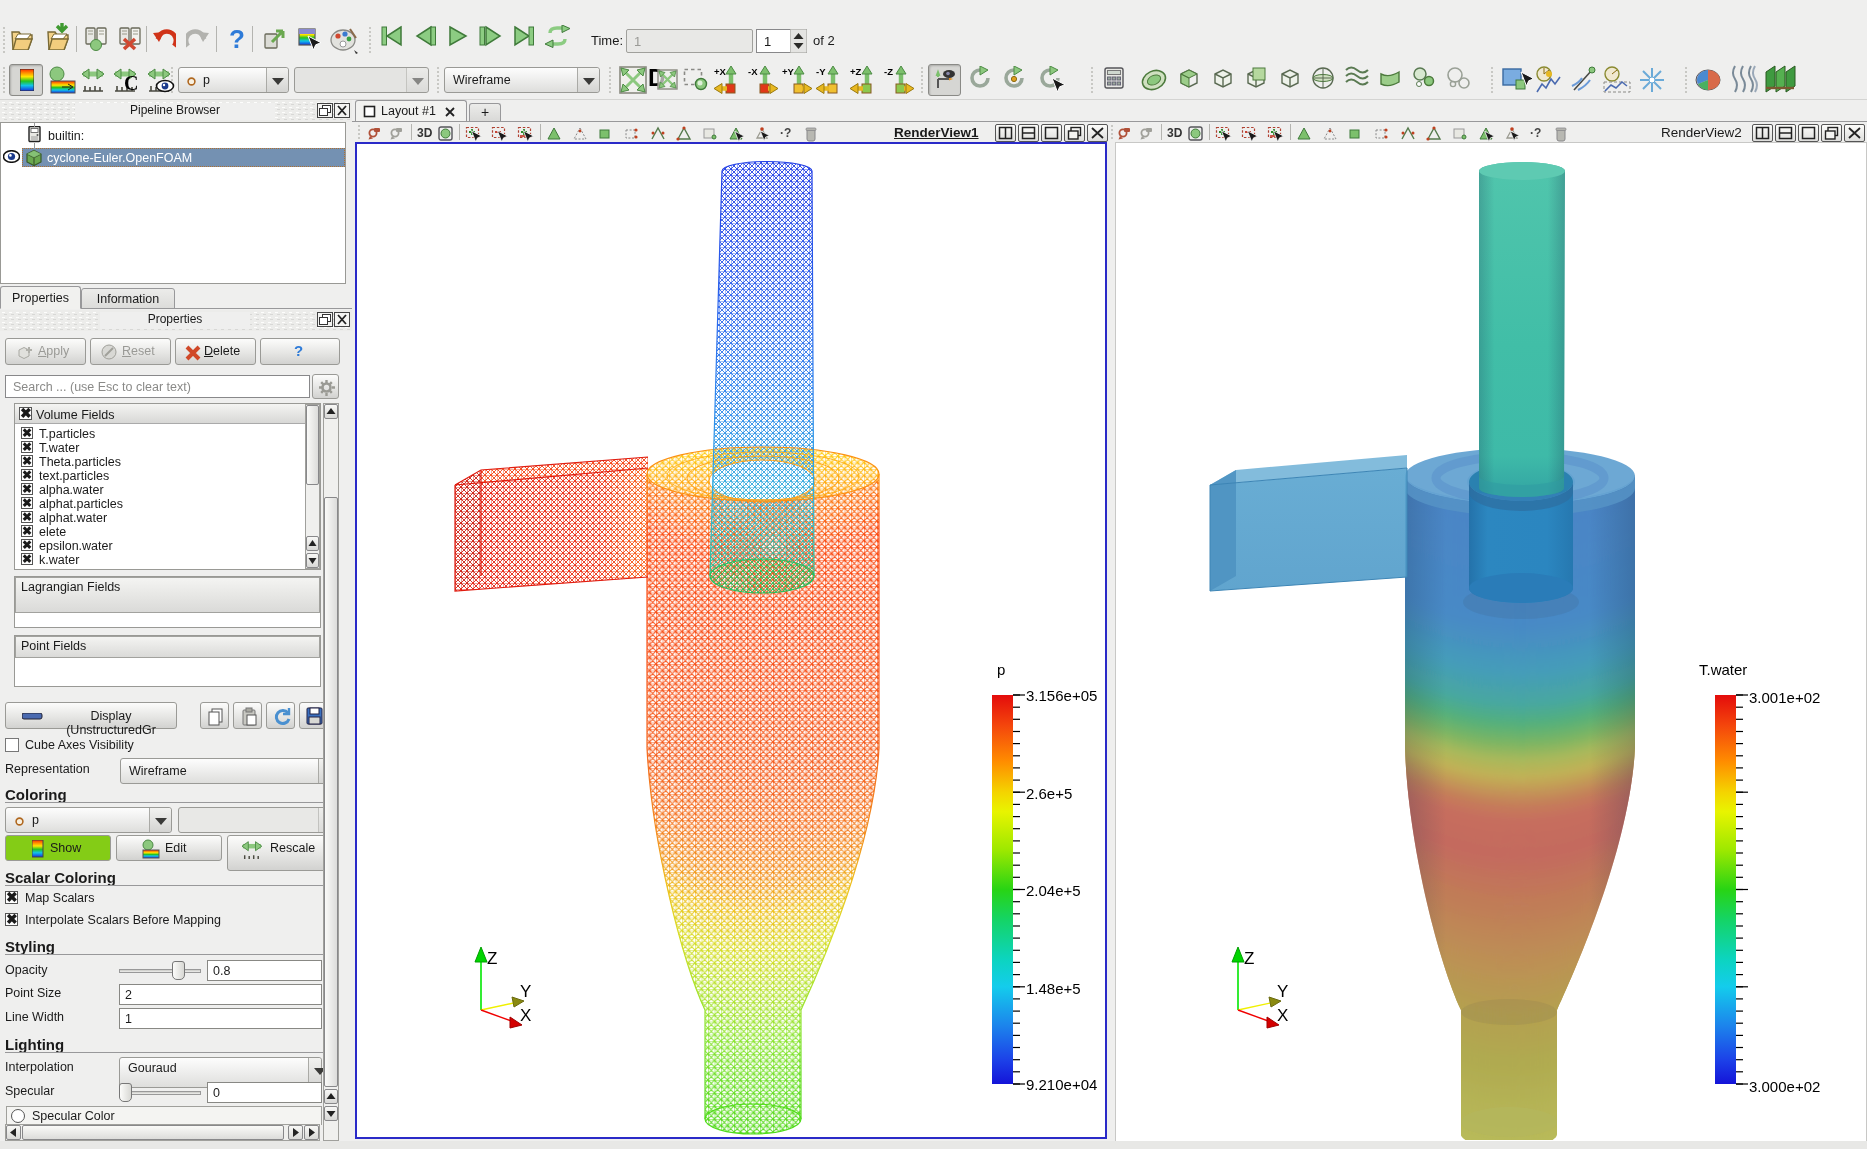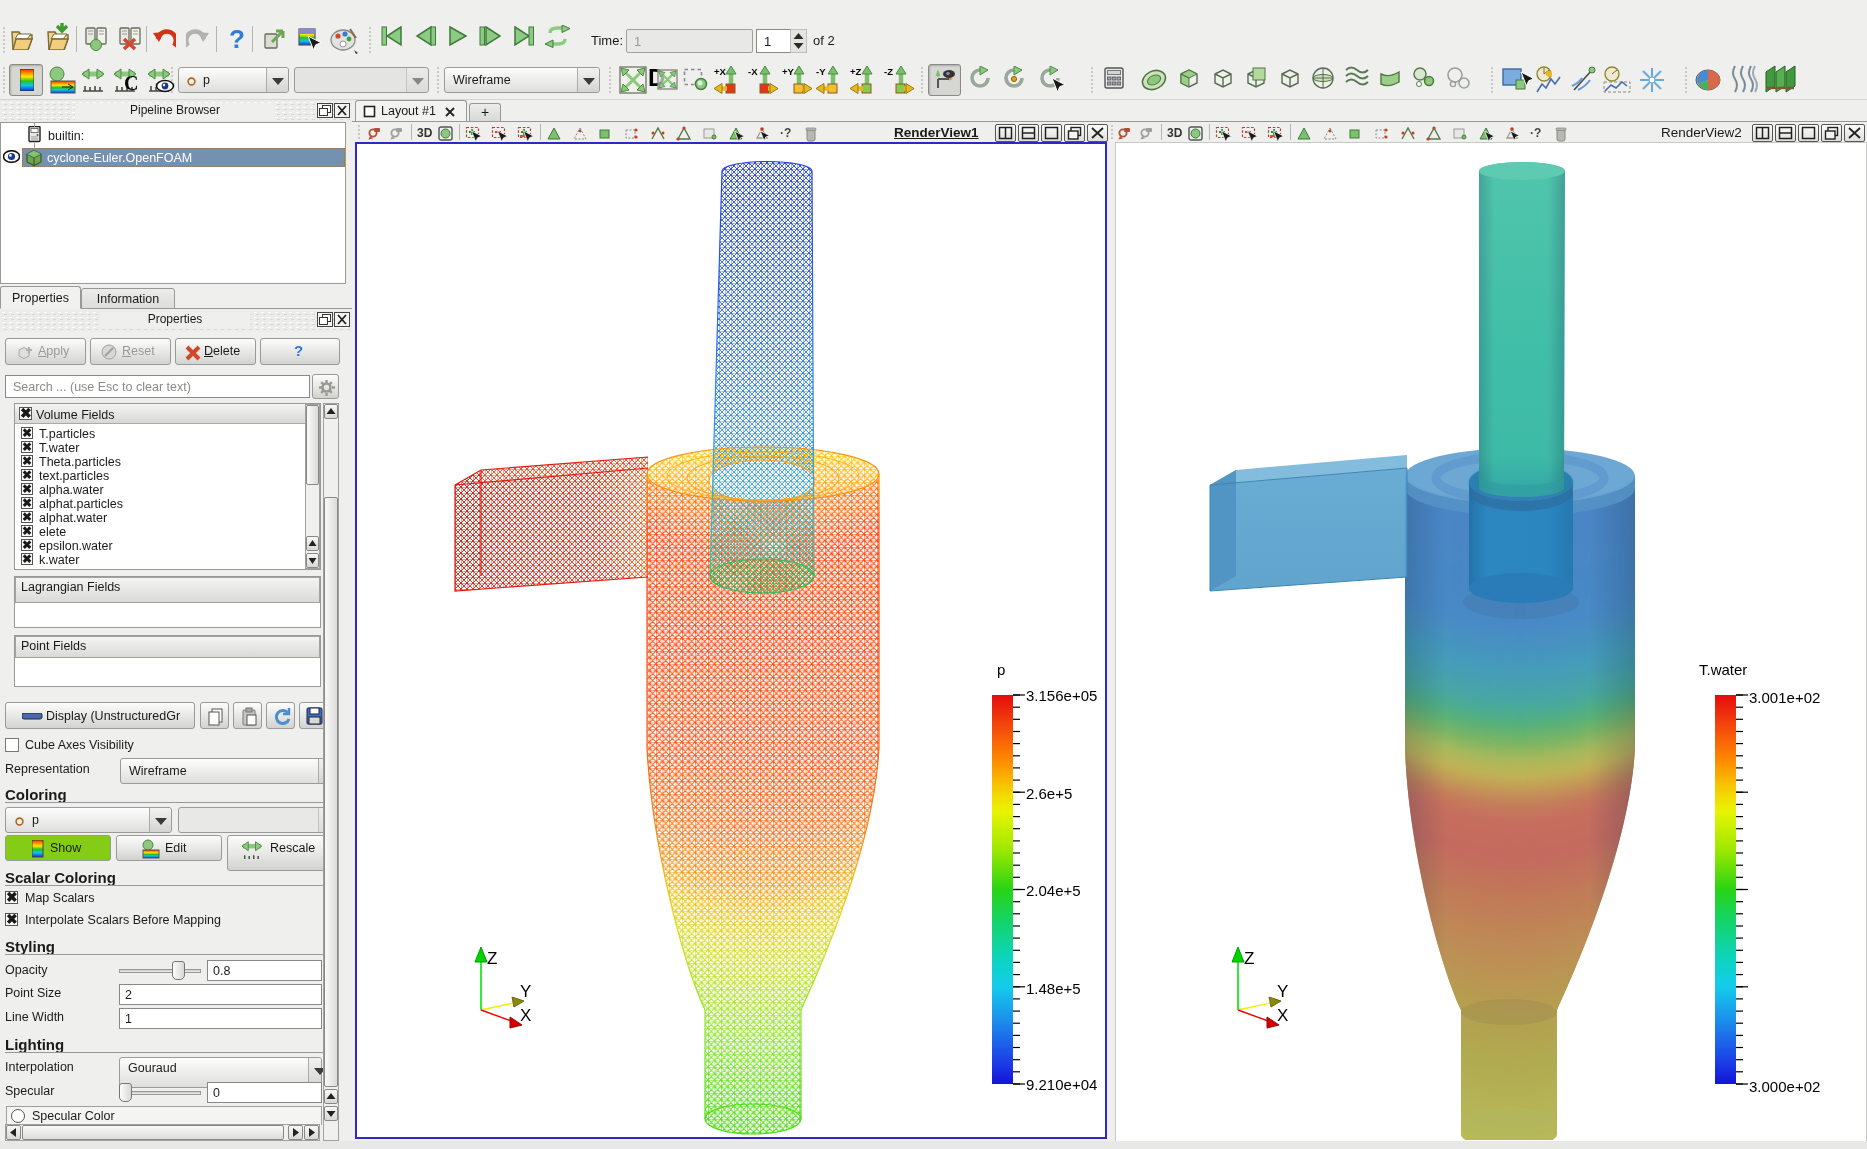--- a/index.html
+++ b/index.html
@@ -556,24 +556,24 @@
       <svg width="11" height="13">
         <path d="M5.5 3 l4 6 h-8 Z" fill="#222"></path>
       </svg>
     </div>
     <div class="sbtn" style="left:306px;top:553px;width:13px;height:15px">
       <svg width="11" height="13">
         <path d="M5.5 10 l4 -6 h-8 Z" fill="#222"></path>
       </svg>
     </div>
     <div class="sunken" style="left:14px;top:576px;width:307px;height:52px"></div>
-    <div class="grph" style="left:15px;top:577px;width:305px;height:26px">Lagrangian Fields</div>
+    <div class="grph" style="left:15px;top:577px;width:305px;height:36px">Lagrangian Fields</div>
     <div class="sunken" style="left:14px;top:635px;width:307px;height:52px"></div>
     <div class="grph" style="left:15px;top:636px;width:305px;height:22px">Point Fields</div>
-    <div class="btn" style="left:5px;top:702px;width:190px;height:27px">
+    <div class="btn" style="left:5px;top:702px;width:172px;height:27px">
       <svg class="a" style="left:16px;top:10px" width="22" height="8">
         <rect width="20" height="6" rx="2" fill="#4a6ab0" stroke="#223"></rect>
       </svg>
       <span style="position:absolute;left:40px;top:6px">Display (UnstructuredGr</span>
     </div>
     <div class="btn" style="left:200px;top:702px;width:29px;height:27px">
       <svg class="a" style="left:6px;top:5px" width="18" height="18">
         <rect x="5" y="1" width="10" height="13" fill="#fff" stroke="#555"></rect>
         <rect x="2" y="4" width="10" height="13" fill="#fff" stroke="#555"></rect>
       </svg>

